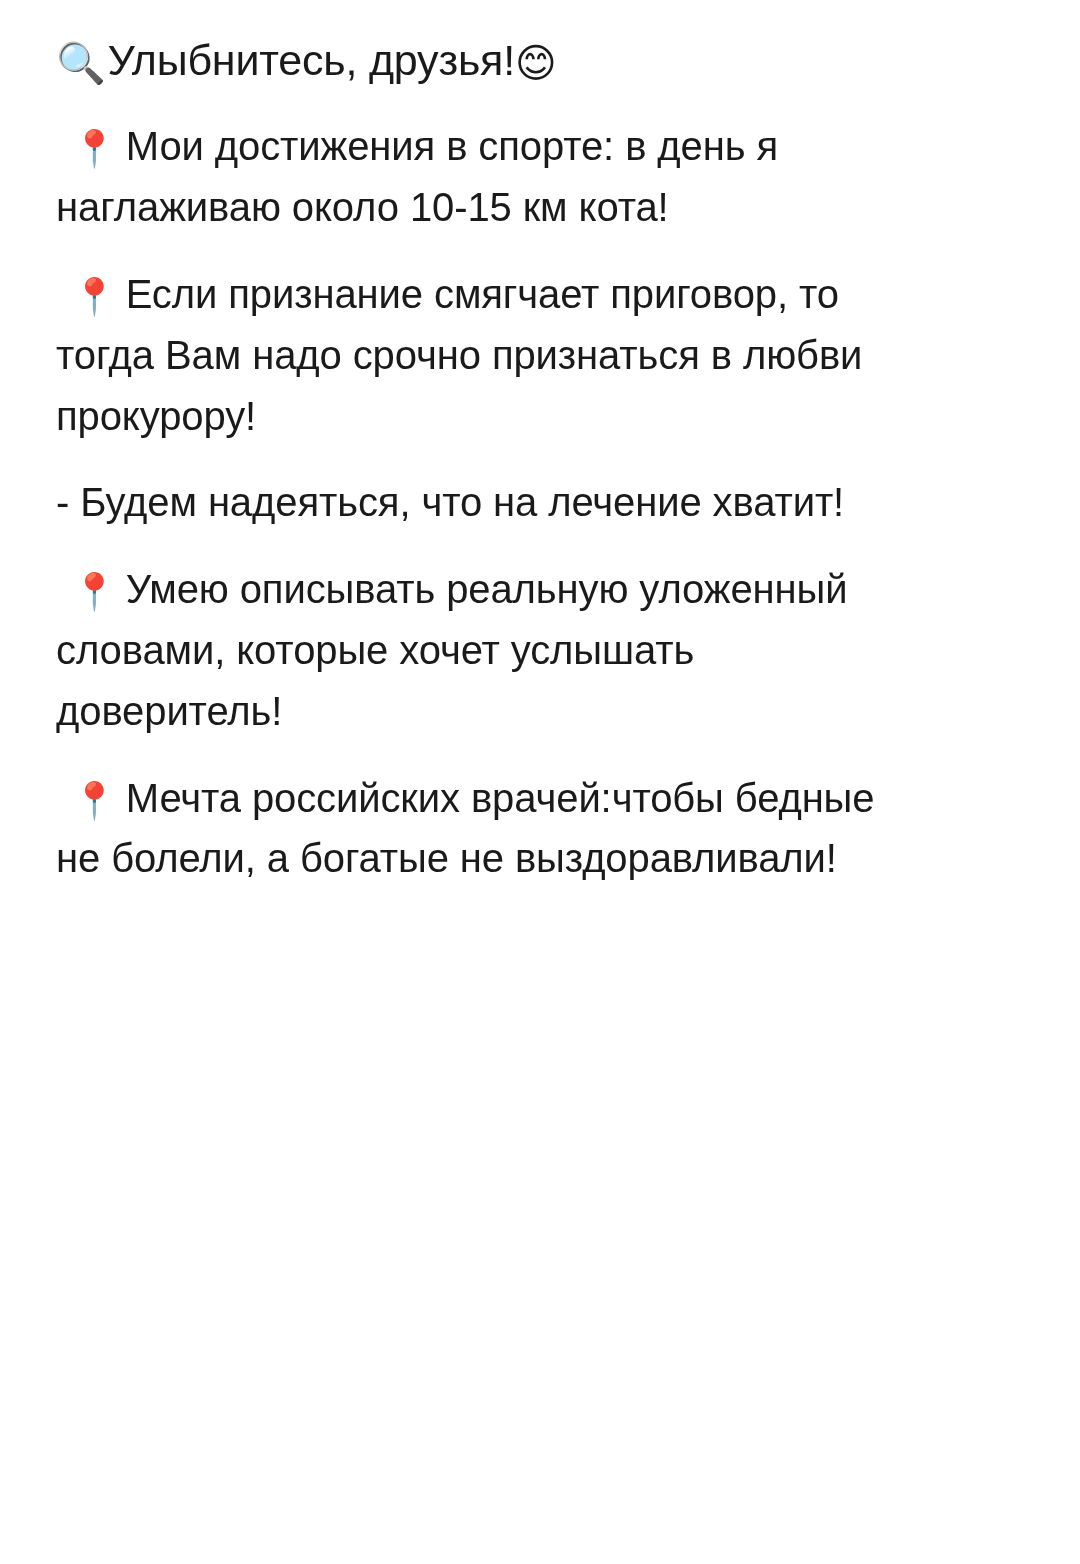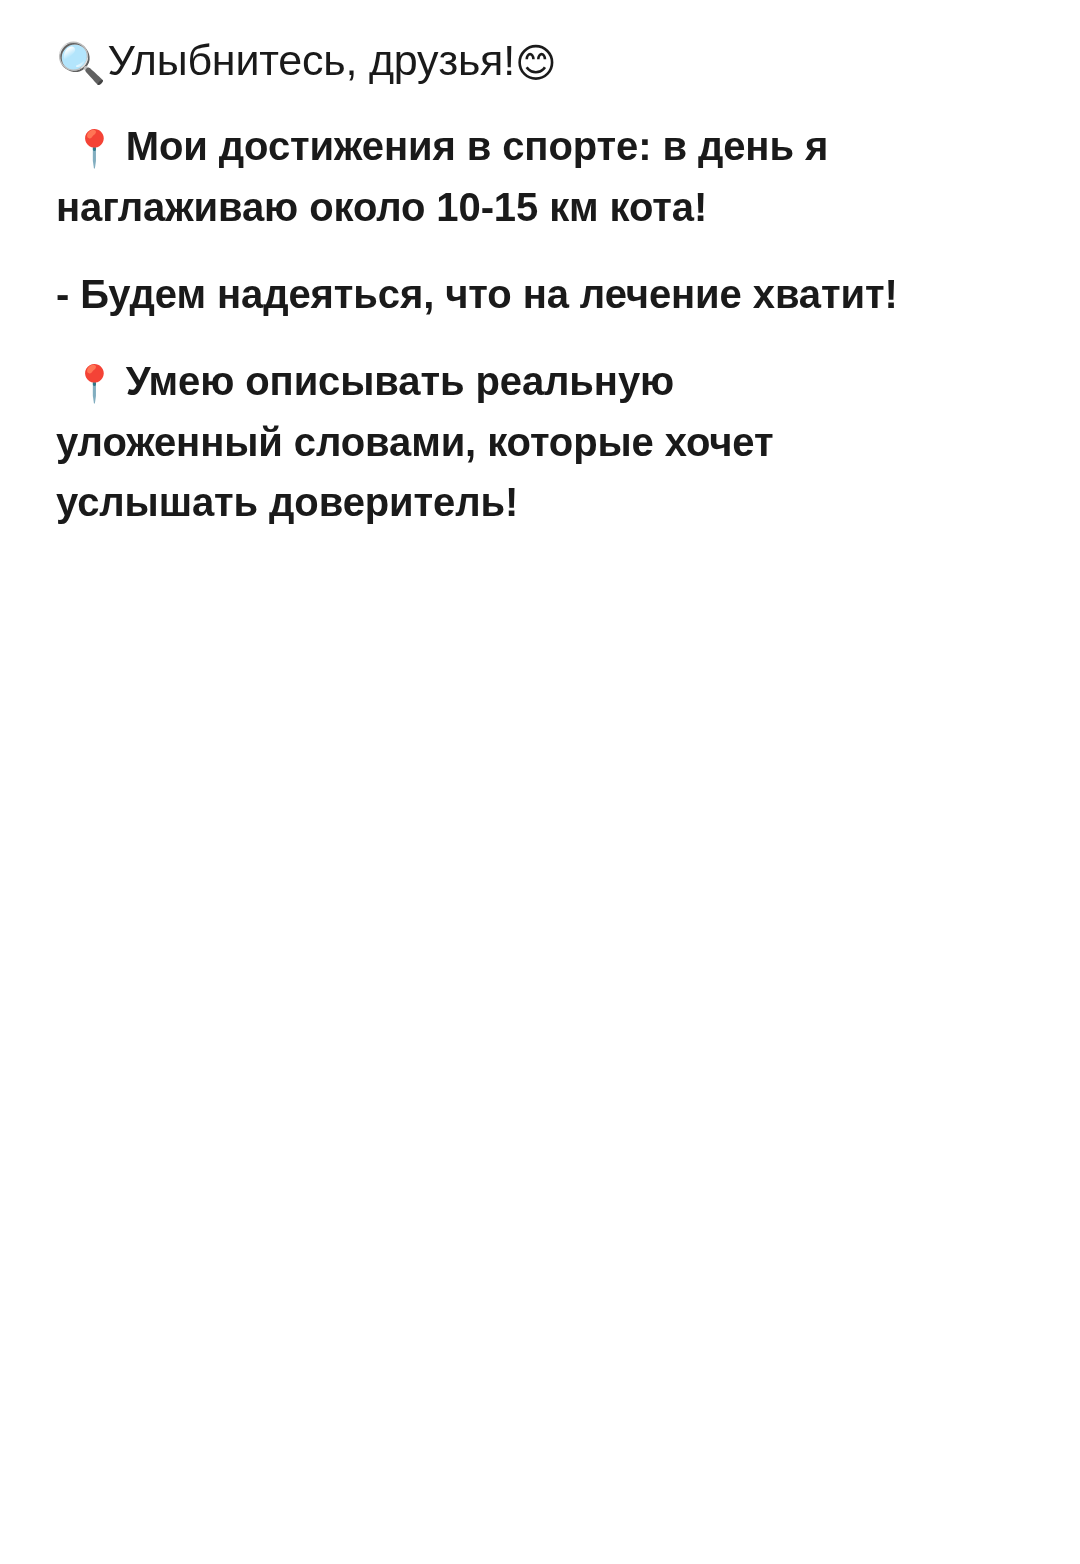--- a/index.html
+++ b/index.html
@@ -36,21 +36,21 @@
     font-size: 40px;
     line-height: 1;
     vertical-align: -2px;
   }
   .emoji-lead {
     margin-right: 2px;
   }
   .joke {
     font-size: 40px;
     line-height: 1.52;
-    font-weight: 700;
+    font-weight: 400;
     color: #1a1a1a;
     margin: 0 0 26px 0;
     letter-spacing: -0.1px;
     text-indent: 16px;
   }
   .joke:last-child {
     margin-bottom: 0;
   }
   .pin {
     font-family: "DejaVu Sans", sans-serif;
@@ -70,25 +70,31 @@
 <div class="page">
 
   <h1 class="post-title">
     <span class="emoji emoji-lead">🔍</span><span>Улыбнитесь, друзья!</span><span class="emoji">😊</span>
   </h1>
 
   <p class="joke">
     <span class="pin emoji">📍</span><span>Мои достижения в спорте: в день я наглаживаю около 10-15 км кота!</span>
   </p>
 
+  <p class="joke">
+    <span class="pin emoji">📍</span><span>Если признание смягчает приговор, то тогда Вам надо срочно признаться в любви прокурору!</span>
+  </p>
 
 
   <p class="joke joke-line2">
     <span>- Будем надеяться, что на лечение хватит!</span>
   </p>
 
 
   <p class="joke">
     <span class="pin emoji">📍</span><span>Умею описывать реальную уложенный словами, которые хочет услышать доверитель!</span>
   </p>
 
+  <p class="joke">
+    <span class="pin emoji">📍</span><span>Мечта российских врачей:чтобы бедные не болели, а богатые не выздоравливали!</span>
+  </p>
 
 </div>
 
 </body></html>

